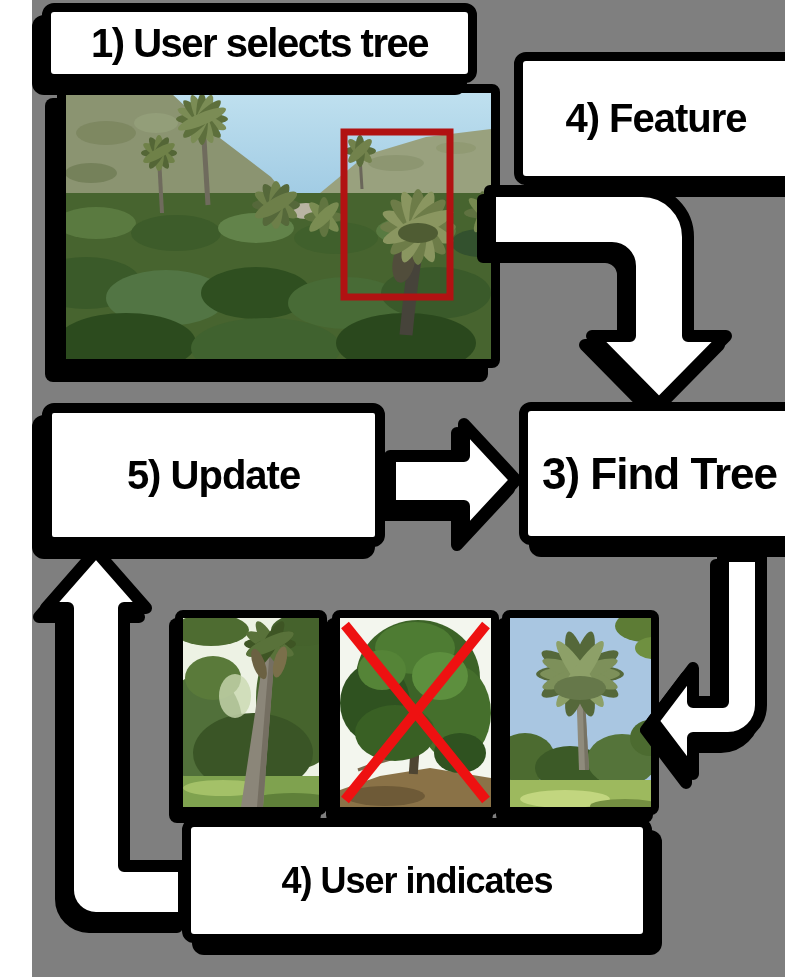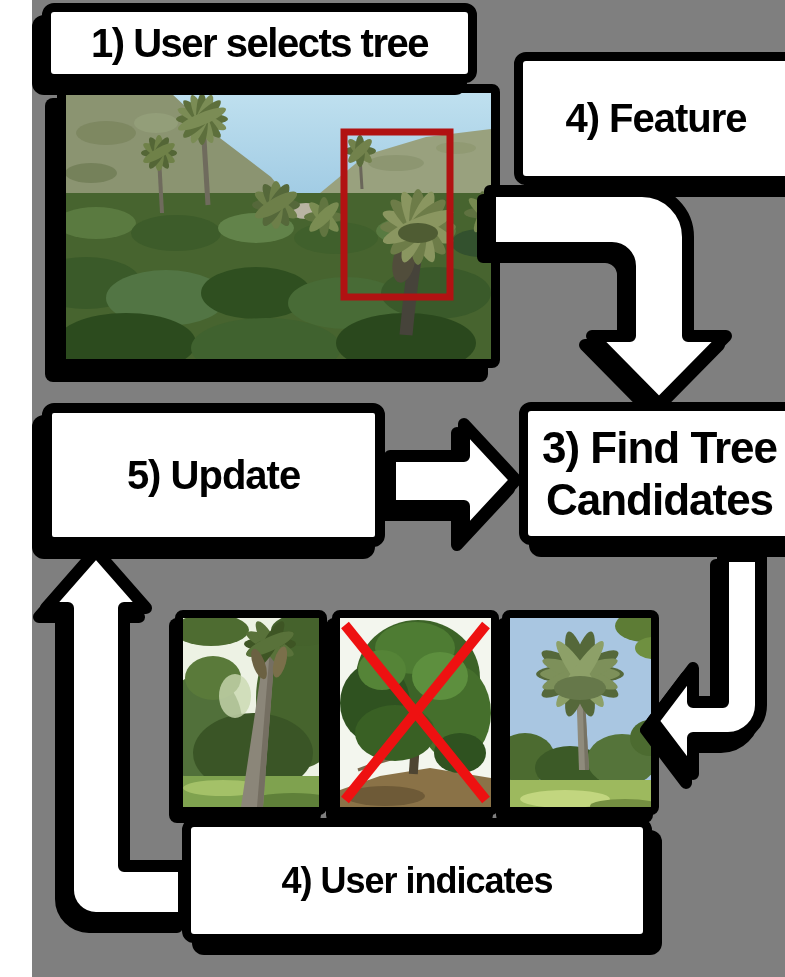--- a/index.html
+++ b/index.html
@@ -176,21 +176,20 @@
   <div class="box sh-dl" id="label1">
     <div>1) User selects tree</div>
   </div>
 
   <div class="box sh-dr" id="box2">
     <div>4) Feature</div>
   </div>
 
   <div class="box sh-dr" id="box3">
     <div>3) Find Tree</div>
-    <div>Candidates</div>
   </div>
 
   <div class="box sh-dl" id="box5">
     <div>5) Update</div>
   </div>
 
   <div class="box sh-dr" id="box4">
     <div>4) User indicates</div>
   </div>
 

